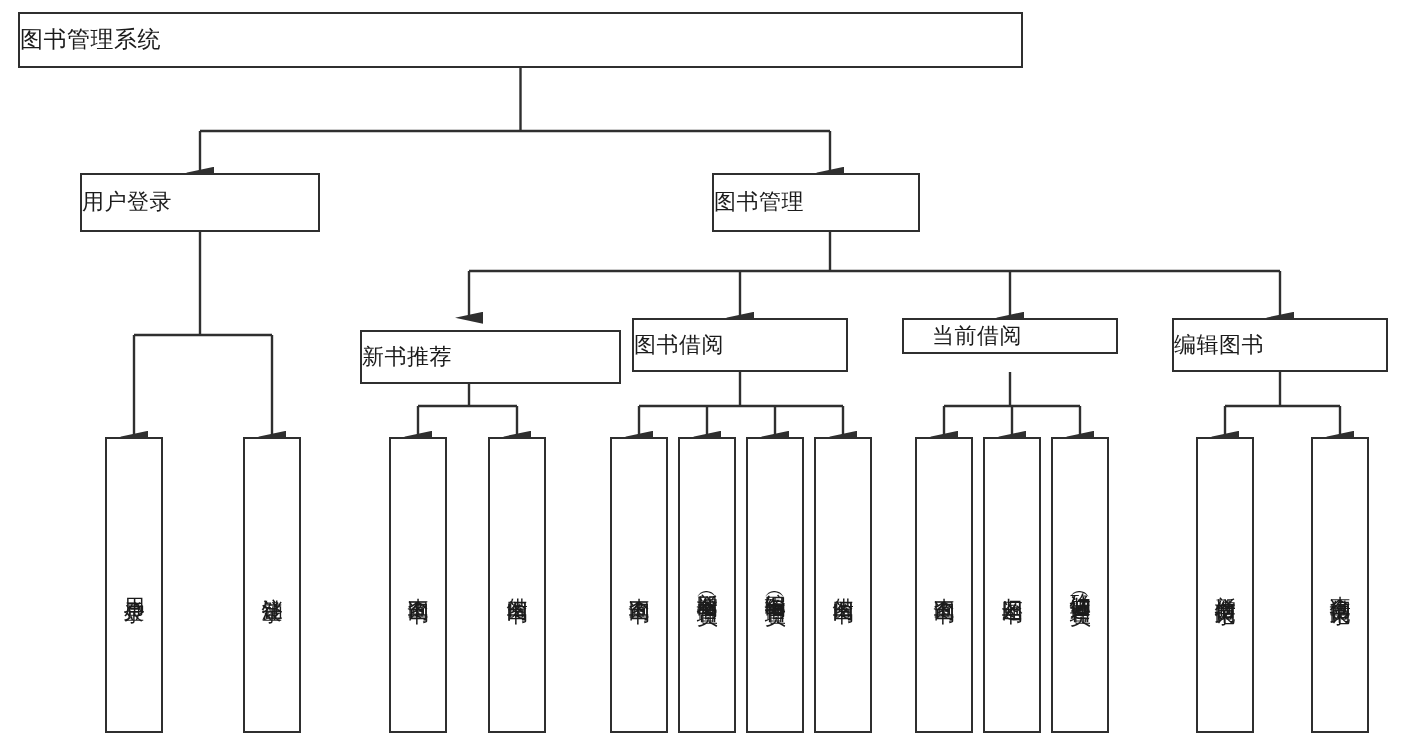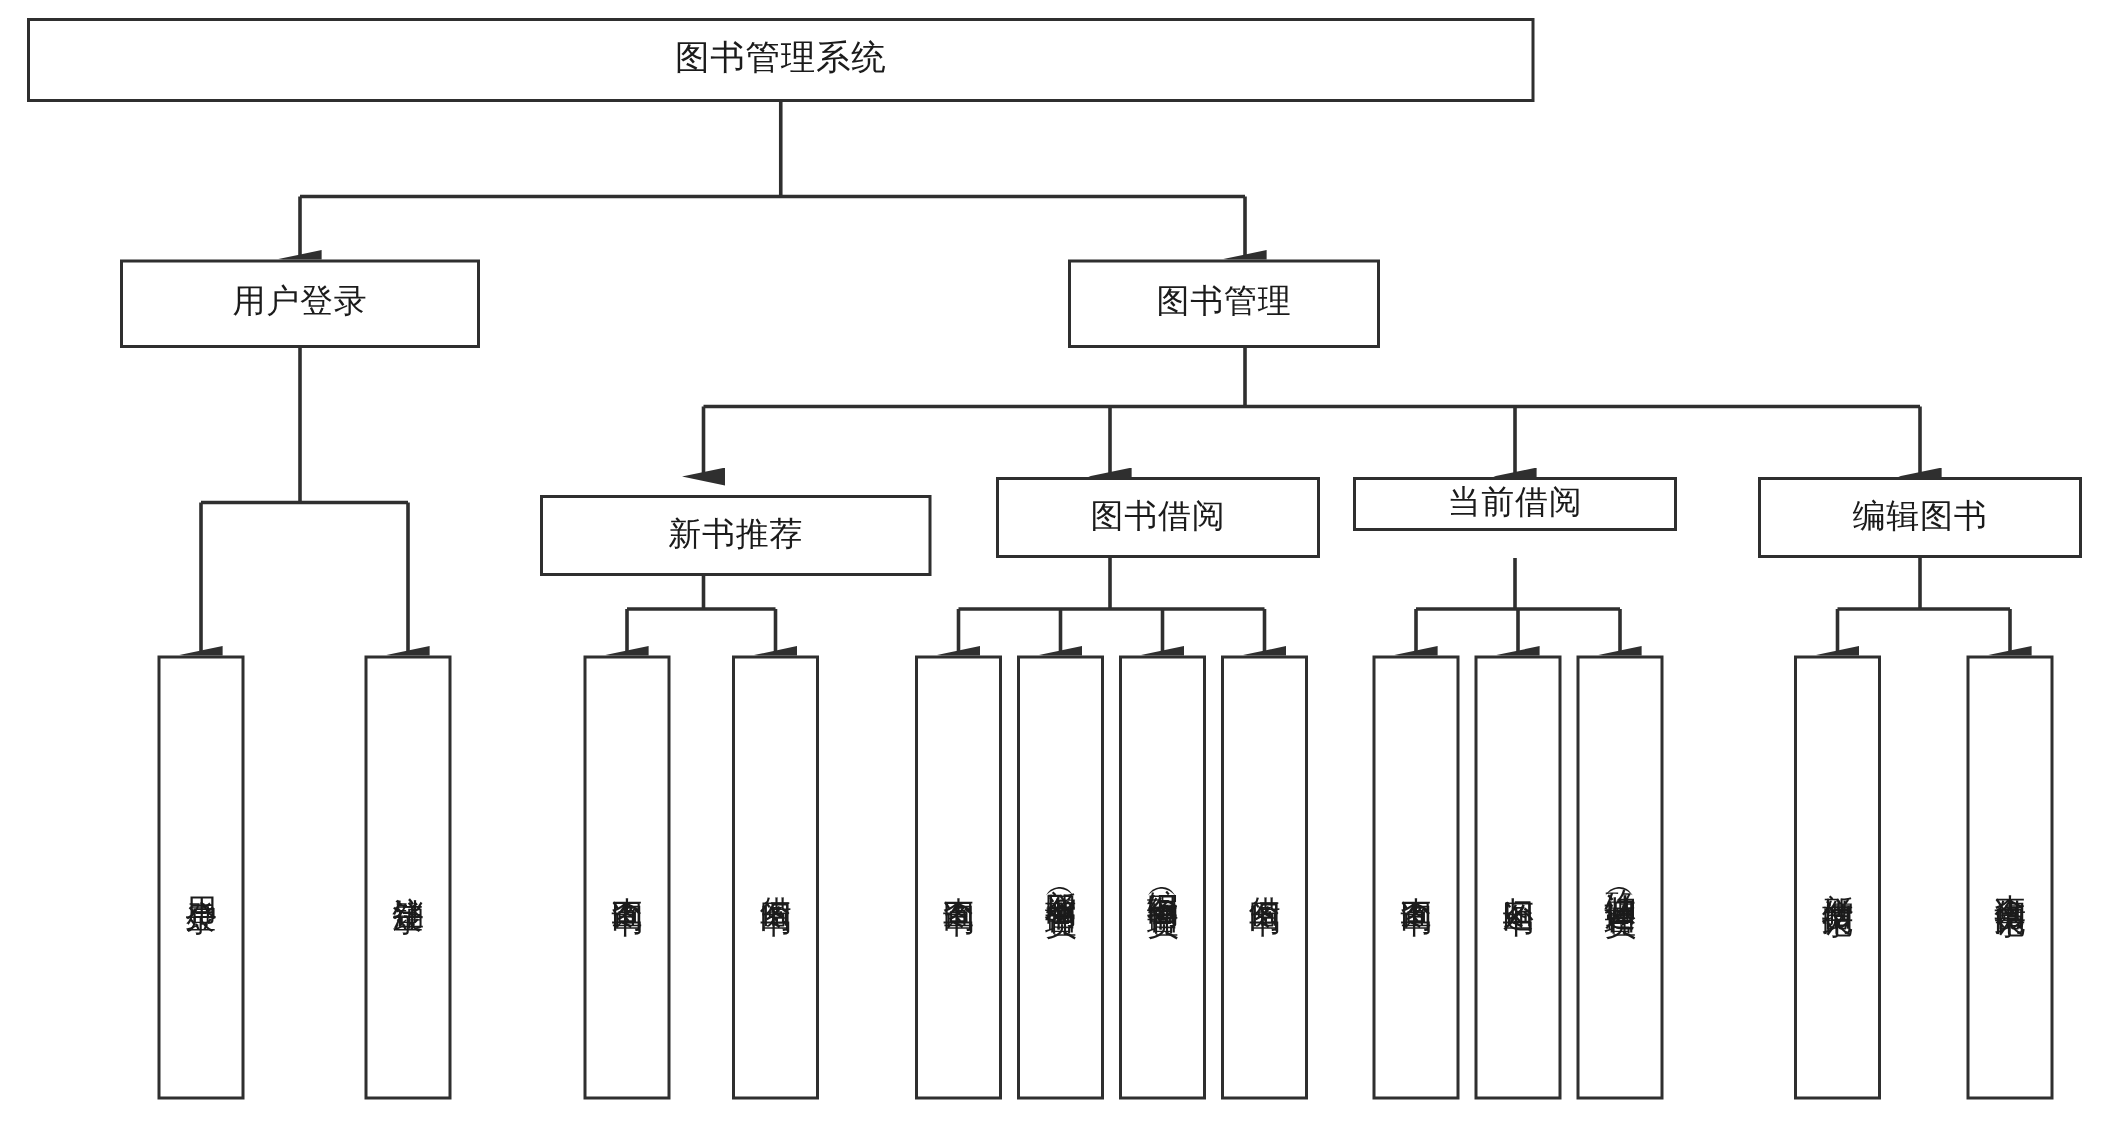--- a/index.html
+++ b/index.html
@@ -25,21 +25,20 @@
     width: 1405px;
     height: 747px;
   }
   .node {
     position: absolute;
     box-sizing: border-box;
     border: 2px solid #2f2f2f;
     background: #ffffff;
     display: flex;
     align-items: center;
-    justify-content: center;
     color: #1b1b1b;
   }
   .node.horiz {
     font-size: 22px;
     letter-spacing: 0.5px;
     line-height: 1.2;
   }
   .node.root {
     font-size: 23px;
   }
@@ -123,24 +122,24 @@
       </div>
       <div class="node horiz" style="left: 80px; top: 173px; width: 240px; height: 59px;">
         <span>用户登录</span>
       </div>
       <div class="node horiz" style="left: 712px; top: 173px; width: 208px; height: 59px;">
         <span>图书管理</span>
       </div>
       <div class="node horiz" style="left: 360px; top: 330px; width: 261px; height: 54px;">
         <span>新书推荐</span>
       </div>
-      <div class="node horiz" style="left: 632px; top: 318px; width: 216px; height: 54px; margin-left: 32px;">
+      <div class="node horiz" style="left: 632px; top: 318px; width: 216px; height: 54px;">
         <span>图书借阅</span>
       </div>
-      <div class="node horiz" style="left: 902px; top: 318px; width: 216px; height: 36px;">
+      <div class="node horiz" style="left: 902px; top: 318px; width: 216px; height: 36px; padding-left: 28px;">
         <span>当前借阅</span>
       </div>
       <div class="node horiz" style="left: 1172px; top: 318px; width: 216px; height: 54px;">
         <span>编辑图书</span>
       </div>
       <div class="node vert" style="left: 105px; top: 437px; width: 58px; height: 296px;">
         <span class="vlabel">用户登录</span>
       </div>
       <div class="node vert" style="left: 243px; top: 437px; width: 58px; height: 296px;">
         <span class="vlabel">注销登录</span>

